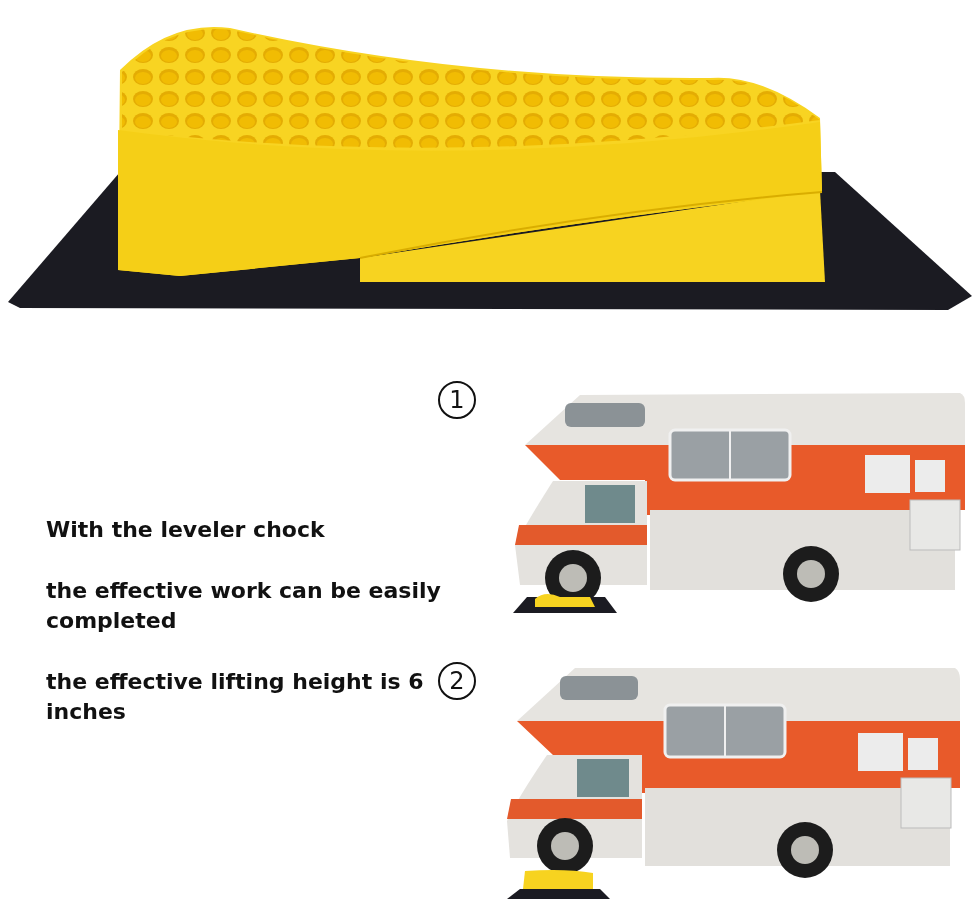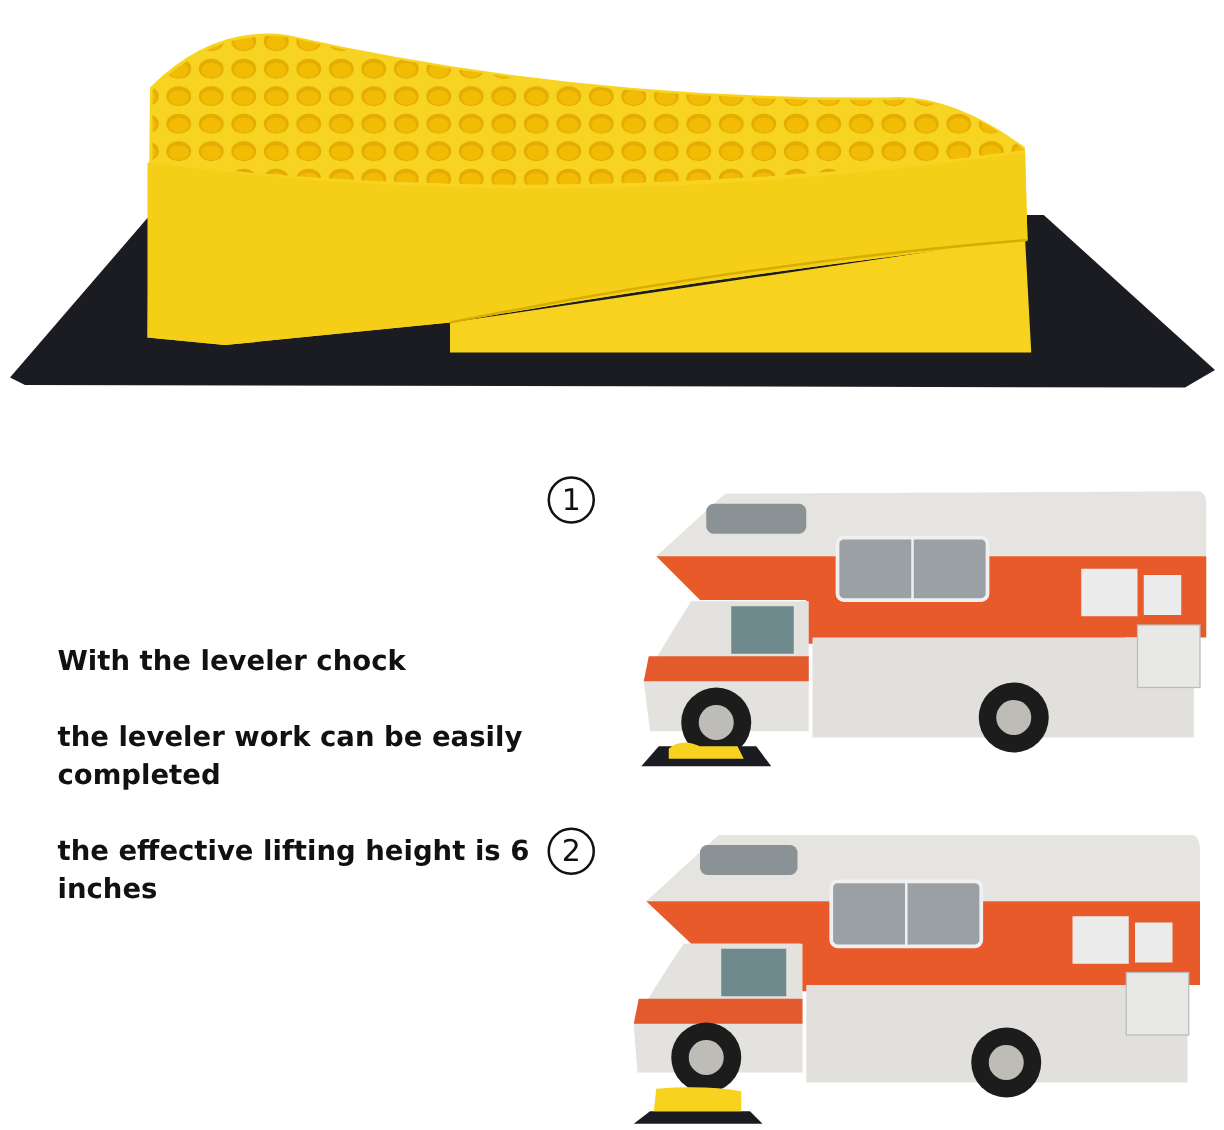--- a/index.html
+++ b/index.html
@@ -27,21 +27,21 @@
   <path d="M120,70 Q170,20 230,28 Q460,80 710,78 Q760,74 820,118 L822,192 Q580,220 360,258 L180,276 L118,270 Z" fill="#f8d422"></path>
 
   <path d="M118,130 Q450,175 820,122 L822,192 Q580,220 360,258 L180,276 L118,270 Z" fill="#f5cf17"></path>
 
   <path d="M122,72 Q170,22 232,30 Q460,82 712,80 Q762,76 820,120 Q450,170 122,130 Z" fill="url(#holes)" opacity="0.9"></path>
 
   <path d="M360,258 Q600,210 822,192" stroke="#d9ad00" stroke-width="2" fill="none"></path>
 </svg>
 
 <div class="caption" style="top:515px;width:400px">With the leveler chock</div>
-<div class="caption" style="top:576px;width:400px">the leveler work can be easily completed</div>
+<div class="caption" style="top:576px;width:400px">the effective work can be easily completed</div>
 <div class="caption" style="top:667px;width:390px">the effective lifting height is 6 inches</div>
 
 <div class="num" style="left:438px;top:381px">1</div>
 <div class="num" style="left:438px;top:662px">2</div>
 
 <svg class="abs" style="left:505px;top:385px" width="465" height="230" viewBox="0 0 465 230">
 
   <path d="M75,10 L455,8 Q460,10 460,18 L460,60 L20,60 Z" fill="#e6e4e0"></path>
   <rect x="60" y="18" width="80" height="24" rx="6" fill="#8b9296"></rect>
 

